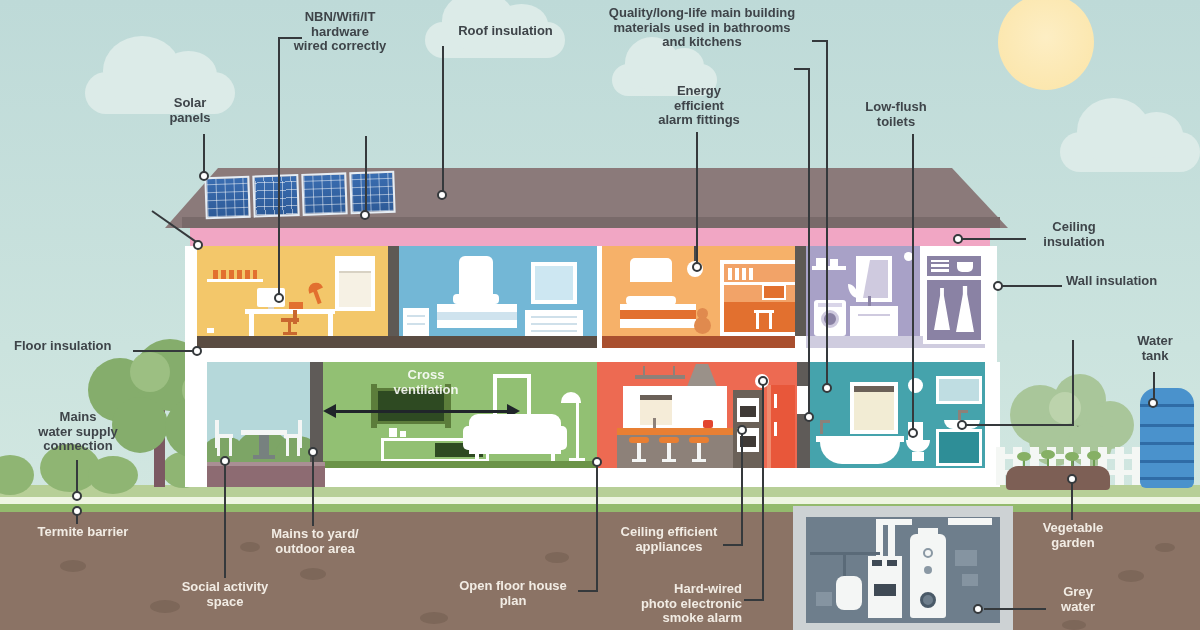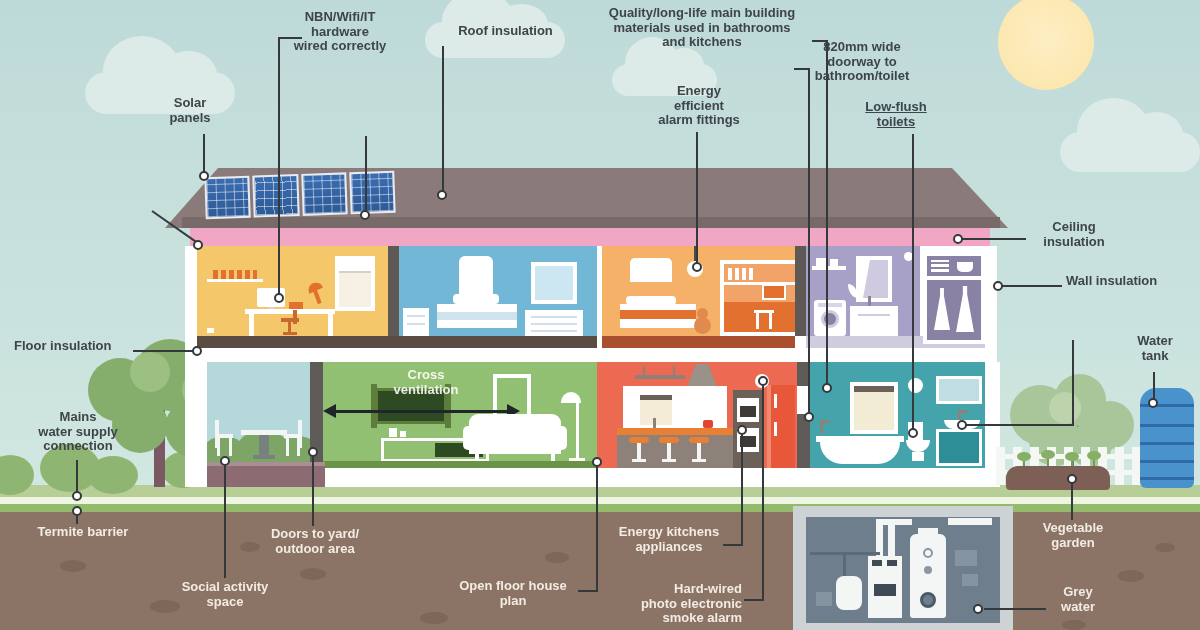--- a/index.html
+++ b/index.html
@@ -392,42 +392,39 @@
   <div class="lbl" style="left:278px;top:10px;width:124px;">NBN/Wifi/IT
 hardware
 wired correctly</div>
   <div class="lbl" style="left:438px;top:24px;width:135px;">Roof insulation</div>
   <div class="lbl" style="left:582px;top:6px;width:240px;">Quality/long-life main building
 materials used in bathrooms
 and kitchens</div>
   <div class="lbl" style="left:643px;top:84px;width:112px;">Energy
 efficient
 alarm fittings</div>
-  <div class="lbl" style="left:798px;top:40px;width:128px;">820mm wide
-doorway to
-bathroom/toilet</div>
-  <div class="lbl" style="left:852px;top:100px;width:88px;text-decoration:underline;">Low-flush
+  <div class="lbl" style="left:852px;top:100px;width:88px;">Low-flush
 toilets</div>
   <div class="lbl" style="left:1024px;top:220px;width:100px;">Ceiling
 insulation</div>
   <div class="lbl" style="left:1066px;top:274px;width:120px;text-align:left;">Wall insulation</div>
   <div class="lbl" style="left:14px;top:339px;width:118px;text-align:left;">Floor insulation</div>
   <div class="lbl" style="left:1124px;top:334px;width:62px;">Water
 tank</div>
   <div class="lbl" style="left:26px;top:410px;width:104px;">Mains
 water supply
 connection</div>
   <div class="lbl lw" style="left:24px;top:525px;width:118px;">Termite barrier</div>
-  <div class="lbl lw" style="left:256px;top:527px;width:118px;">Doors to yard/
+  <div class="lbl lw" style="left:256px;top:527px;width:118px;">Mains to yard/
 outdoor area</div>
   <div class="lbl lw" style="left:446px;top:579px;width:134px;">Open floor house
 plan</div>
   <div class="lbl lw" style="left:166px;top:580px;width:118px;">Social activity
 space</div>
-  <div class="lbl lw" style="left:618px;top:525px;width:102px;">Energy kitchens
+  <div class="lbl lw" style="left:618px;top:525px;width:102px;">Ceiling efficient
 appliances</div>
   <div class="lbl lw" style="left:620px;top:582px;width:122px;text-align:right;">Hard-wired
 photo electronic
 smoke alarm</div>
   <div class="lbl lw" style="left:1026px;top:521px;width:94px;">Vegetable
 garden</div>
   <div class="lbl lw" style="left:1046px;top:585px;width:64px;">Grey
 water</div>
   <div class="lbl lw" style="left:370px;top:368px;width:112px;color:rgba(255,255,255,.88);">Cross
 ventilation</div>

